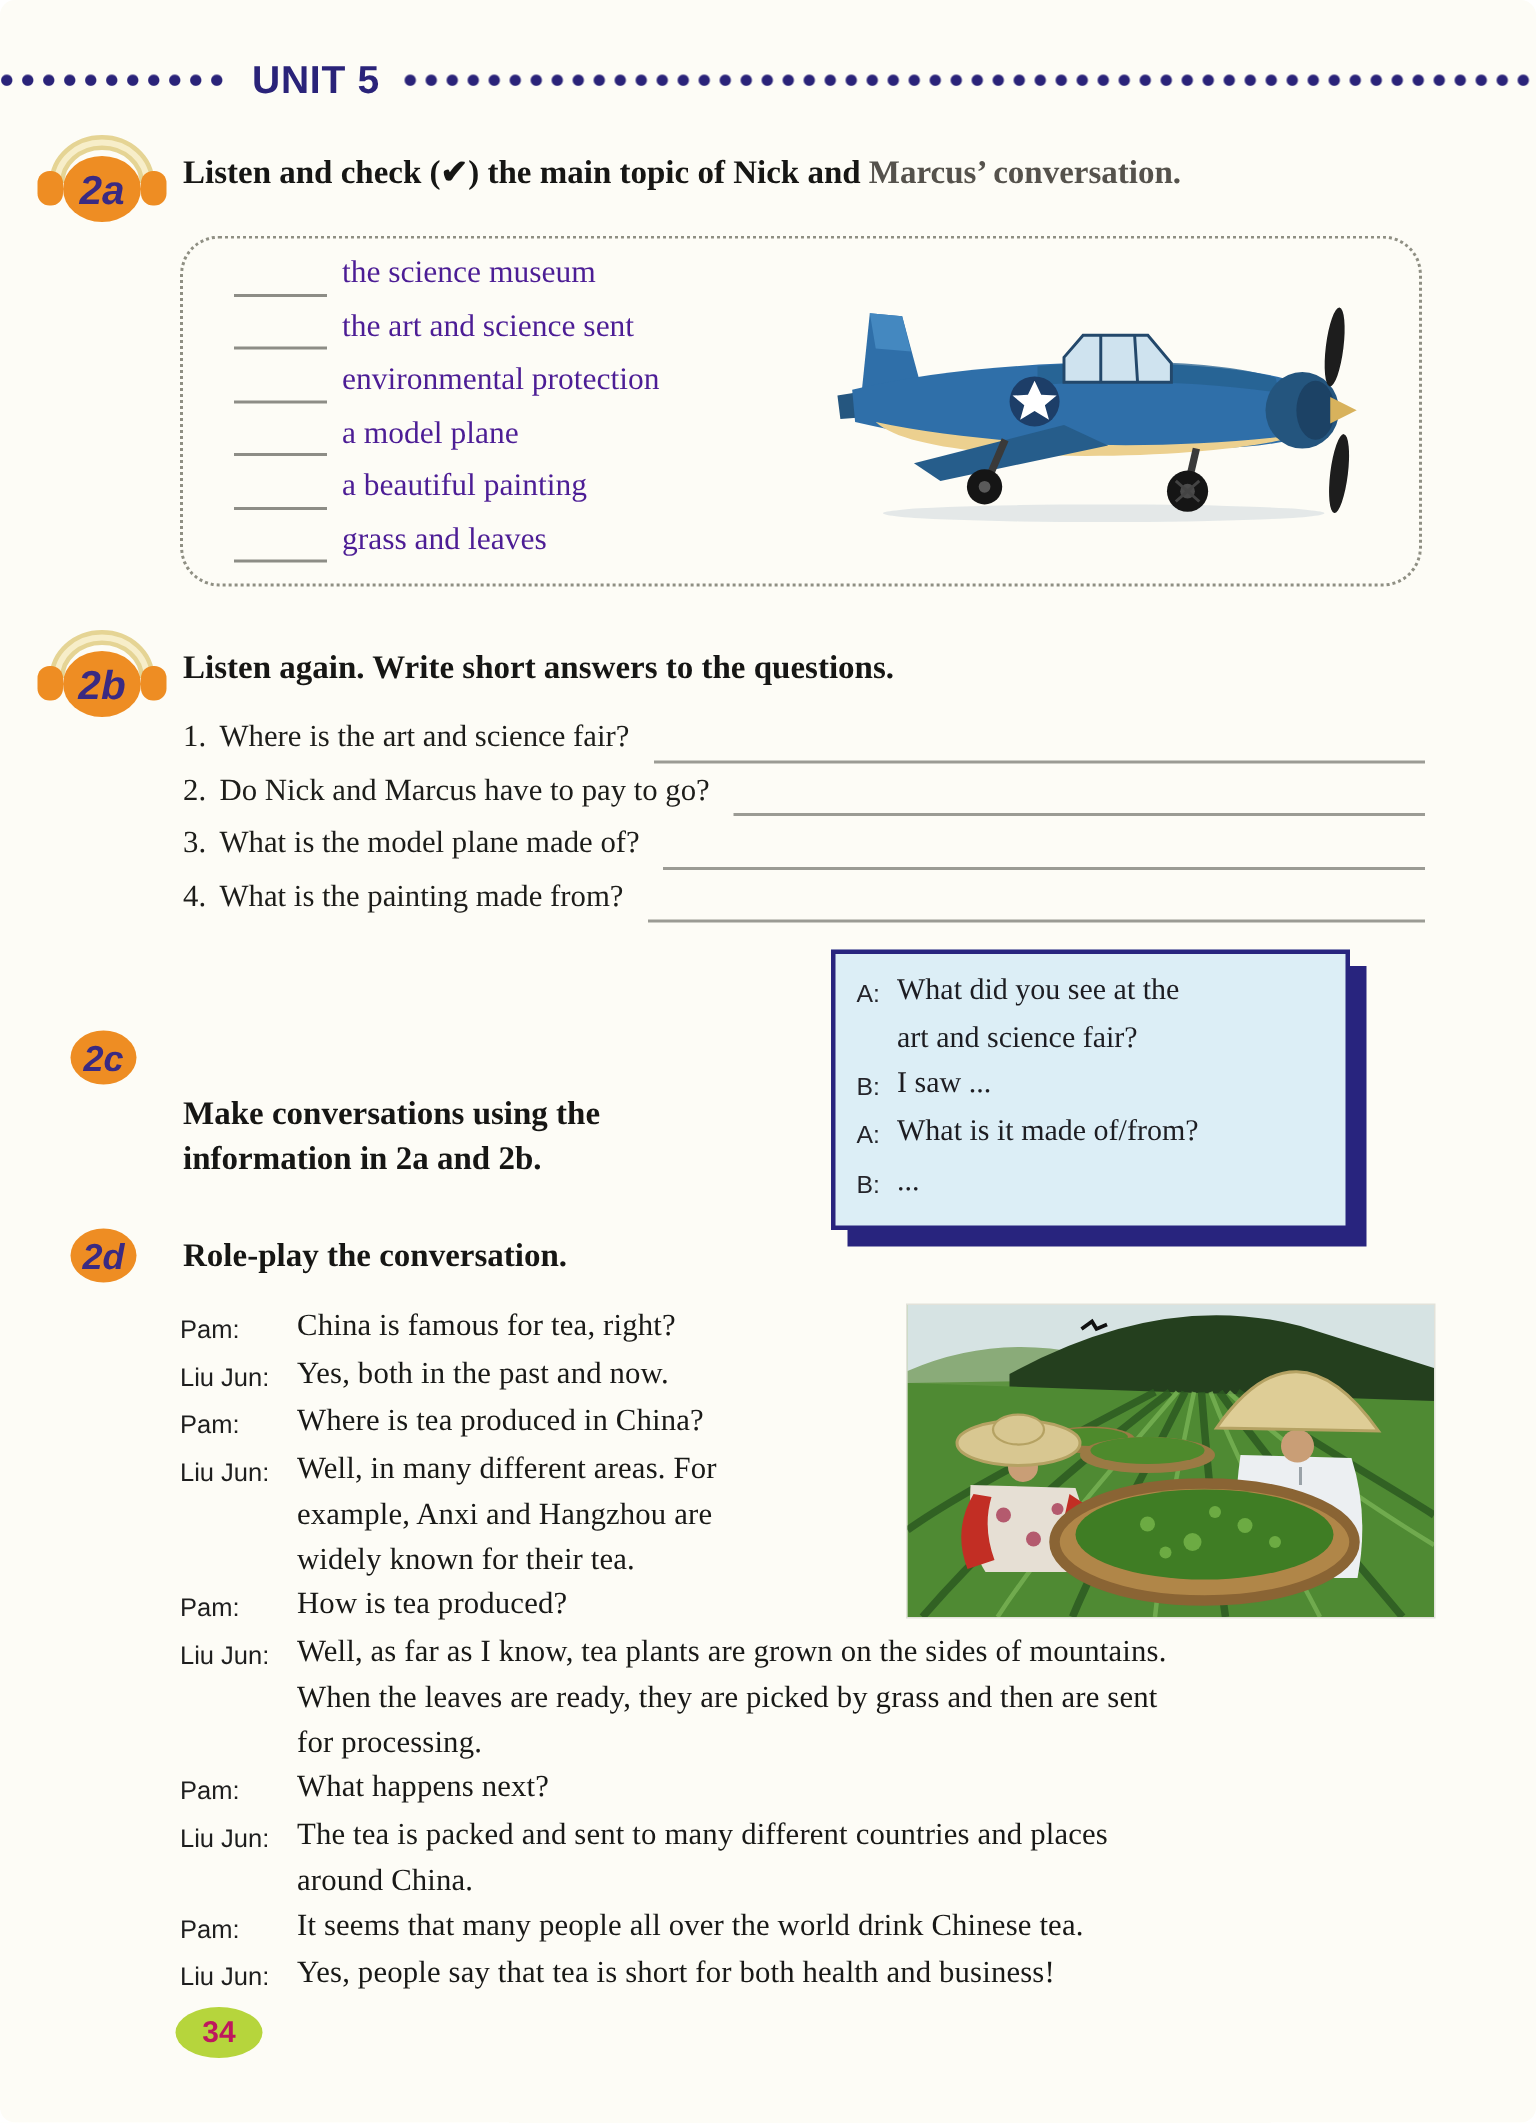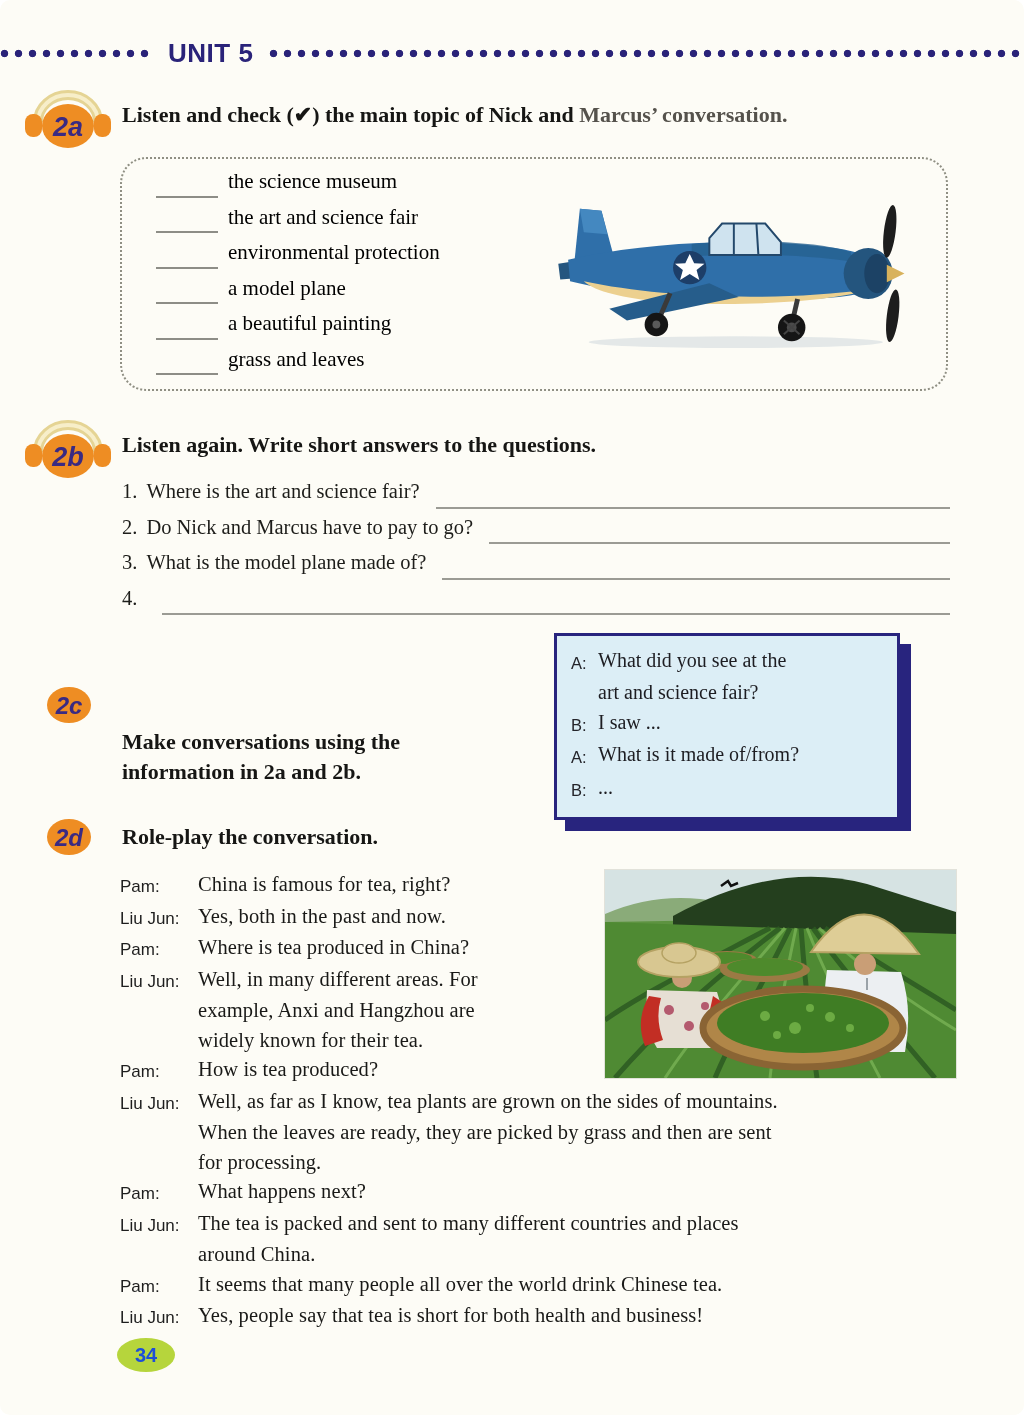--- a/index.html
+++ b/index.html
@@ -20,21 +20,21 @@
   .badge text { font-family:"Liberation Sans", sans-serif; font-weight:bold; font-style:italic; }
   
   .sec-title { position:absolute; left:122px; font-weight:bold; font-size:22px; line-height:30px; color:#161614; }
   .sec-title .light { color:#55524c; }
   
   .check-panel {
     position:absolute; left:120px; top:157px; width:824px; height:230px;
     border:2px dotted #8f8f83; border-radius:26px; background:transparent;
   }
   .check-list { position:absolute; left:34px; top:10px; list-style:none; margin:0; padding:0; }
-  .check-item { display:flex; align-items:baseline; height:35.5px; font-size:21px; color:#000000; }
+  .check-item { display:flex; align-items:baseline; height:35.5px; font-size:21px; color:#4c1d95; }
   .check-blank { display:inline-block; width:62px; border-bottom:2px solid #8d8d86; margin-right:10px; align-self:flex-end; margin-bottom:7px; }
   .plane-wrap { position:absolute; left:542px; top:196px; }
   
   .questions { position:absolute; left:122px; top:480px; width:828px; }
   .q-row { display:flex; align-items:baseline; height:35.6px; font-size:20.5px; color:#1d1d1a; }
   .q-num { margin-right:9px; }
   .q-blank { flex:1; border-bottom:2px solid #9b9b94; margin-left:16px; align-self:flex-end; margin-bottom:7px; }
   
   .convo-box {
     position:absolute; left:554px; top:633px; width:318px;
@@ -46,21 +46,21 @@
   .convo-text { font-size:20px; color:#1d1d22; }
   
   .dialogue { position:absolute; left:120px; top:870px; width:840px; }
   .dlg-row { display:grid; grid-template-columns:78px 1fr; line-height:29.5px; }
   .dlg-speaker { font-family:"Liberation Sans", sans-serif; font-size:17px; color:#1e1e1e; padding-top:2px; white-space:nowrap; }
   .dlg-text { font-size:20.5px; color:#191917; letter-spacing:0.1px; }
   .photo-wrap { position:absolute; left:604px; top:869px; border:1px solid #e2e2da; line-height:0; }
   
   .page-num {
     position:absolute; left:117px; top:1338px; width:58px; height:34px; border-radius:50%;
-    background:#b6d53c; color:#1d4ed8; display:flex; align-items:center; justify-content:center;
+    background:#b6d53c; color:#be185d; display:flex; align-items:center; justify-content:center;
     font-family:"Liberation Sans", sans-serif; font-weight:bold; font-size:20px;
   }
 </style>
 </head>
 <body>
 
 <div class="page">
 
   <div class="header-row">
     <div class="dots dots-left"></div>
@@ -86,21 +86,21 @@
   <div class="check-panel">
     <ul class="check-list">
 
         <li class="check-item">
           <span class="check-blank"></span>
           <span>the science museum</span>
         </li>
 
         <li class="check-item">
           <span class="check-blank"></span>
-          <span>the art and science fair</span>
+          <span>the art and science sent</span>
         </li>
 
         <li class="check-item">
           <span class="check-blank"></span>
           <span>environmental protection</span>
         </li>
 
         <li class="check-item">
           <span class="check-blank"></span>
           <span>a model plane</span>
@@ -177,20 +177,21 @@
       </div>
 
       <div class="q-row">
         <span class="q-num">3.</span>
         <span>What is the model plane made of?</span>
         <span class="q-blank"></span>
       </div>
 
       <div class="q-row">
         <span class="q-num">4.</span>
+        <span>What is the painting made from?</span>
         <span class="q-blank"></span>
       </div>
     </div>
 
   <div class="convo-box">
 
       <div class="convo-row">
         <span class="convo-label">A:</span>
         <span class="convo-text">What did you see at the</span>
       </div>

